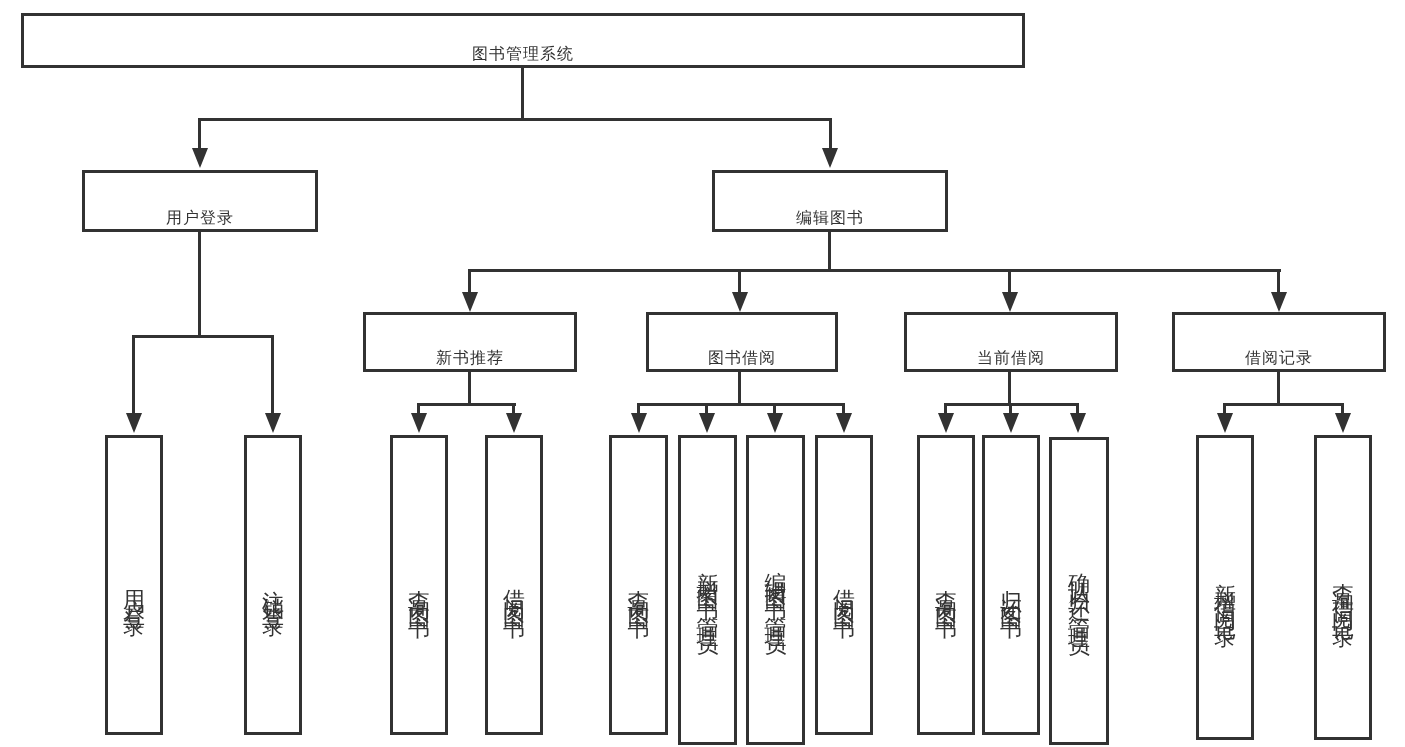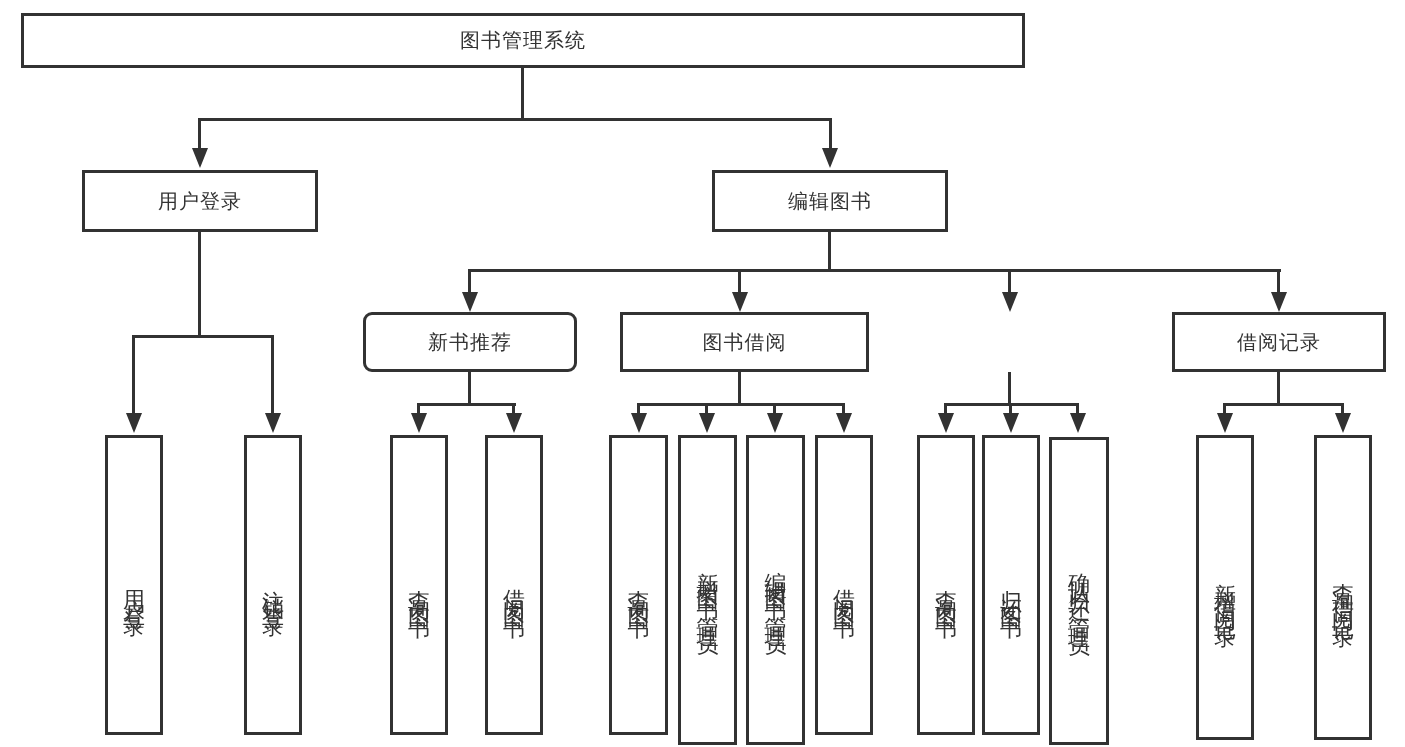--- a/index.html
+++ b/index.html
@@ -4,21 +4,21 @@
 <style>
   html,body{margin:0;padding:0;background:#ffffff;}
   .canvas{
     position:relative;width:1405px;height:747px;background:#ffffff;overflow:hidden;
     font-family:"Liberation Sans","DejaVu Sans",sans-serif;color:#333333;
   }
   .box{
     position:absolute;background:#ffffff;border:3px solid #323232;box-sizing:border-box;
     display:flex;align-items:center;justify-content:center;z-index:2;
   }
-  .hlabel{font-size:20px;letter-spacing:1px;}
+  .hlabel{font-size:16px;letter-spacing:1px;align-items:flex-end;}
   .vtext{
     writing-mode:vertical-rl;text-orientation:mixed;
     font-size:22px;letter-spacing:9px;margin-bottom:-9px;line-height:1;
   }
   .ln{position:absolute;background:#323232;z-index:1;}
   .ah{
     position:absolute;width:0;height:0;z-index:1;
     border-left:8px solid transparent;border-right:8px solid transparent;
     border-top:20px solid #323232;
   }
@@ -61,25 +61,28 @@
   <div class="ln" style="left:468px;top:269px;width:813px;height:3px;"></div>
   <div class="ln" style="left:468px;top:269px;width:3px;height:24px;"></div>
   <div class="ln" style="left:738px;top:269px;width:3px;height:24px;"></div>
   <div class="ln" style="left:1008px;top:269px;width:3px;height:24px;"></div>
   <div class="ln" style="left:1277px;top:269px;width:3px;height:24px;"></div>
   <div class="ah" style="left:462px;top:292px;"></div>
   <div class="ah" style="left:732px;top:292px;"></div>
   <div class="ah" style="left:1002px;top:292px;"></div>
   <div class="ah" style="left:1271px;top:292px;"></div>
 
-  <div class="box hlabel" style="left:363px;top:312px;width:214px;height:60px;border-radius:9px;">
+  <div class="box hlabel" style="left:363px;top:312px;width:214px;height:60px;">
     <span>新书推荐</span>
   </div>
-  <div class="box hlabel" style="left:620px;top:312px;width:249px;height:60px;">
+  <div class="box hlabel" style="left:646px;top:312px;width:192px;height:60px;">
     <span>图书借阅</span>
+  </div>
+  <div class="box hlabel" style="left:904px;top:312px;width:214px;height:60px;">
+    <span>当前借阅</span>
   </div>
   <div class="box hlabel" style="left:1172px;top:312px;width:214px;height:60px;">
     <span>借阅记录</span>
   </div>
 
   <div class="ln" style="left:468px;top:372px;width:3px;height:33px;"></div>
   <div class="ln" style="left:417px;top:403px;width:99px;height:3px;"></div>
   <div class="ln" style="left:417px;top:403px;width:3px;height:12px;"></div>
   <div class="ln" style="left:512px;top:403px;width:3px;height:12px;"></div>
   <div class="ah" style="left:411px;top:413px;"></div>

